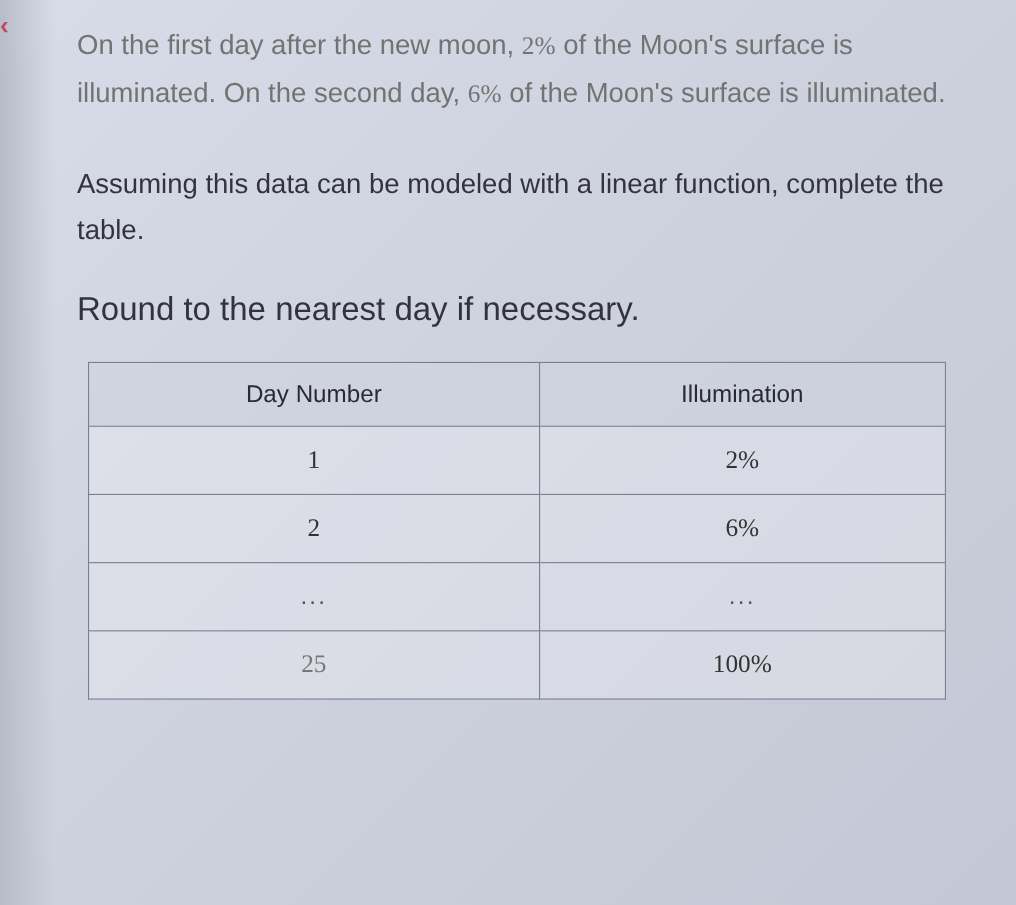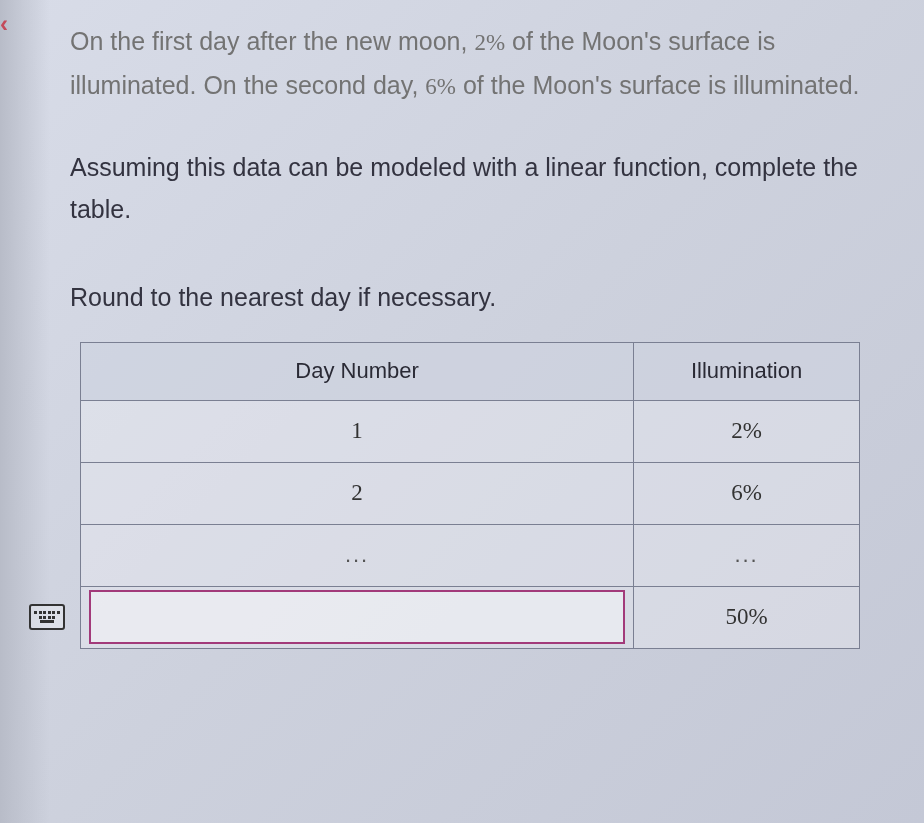--- a/index.html
+++ b/index.html
@@ -41,25 +41,25 @@
       font-size: 25px;
       line-height: 1.75;
       color: #737373;
       margin-bottom: 38px;
     }
 
     .instruction-text {
       font-size: 25px;
       line-height: 1.7;
       color: #333340;
-      margin-bottom: 52px;
+      margin-bottom: 34px;
     }
 
     .round-text {
-      font-size: 25px;
+      font-size: 30px;
       color: #333340;
       margin-bottom: 30px;
     }
 
     .table-wrapper {
       margin-left: 10px;
       position: relative;
     }
 
     table {
@@ -180,33 +180,18 @@
       </tr>
       <tr>
         <td class="math-val">2</td>
         <td class="math-val">6%</td>
       </tr>
       <tr>
         <td class="ellipsis">...</td>
         <td class="ellipsis">...</td>
       </tr>
       <tr>
-        <td class="input-cell">
-          <div class="keyboard-icon-wrap">
-            <span class="kb-dot"></span>
-              <span class="kb-dot"></span>
-              <span class="kb-dot"></span>
-              <span class="kb-dot"></span>
-              <span class="kb-dot"></span>
-            <span class="kb-dot"></span>
-              <span class="kb-dot"></span>
-              <span class="kb-dot"></span>
-              <span class="kb-dot"></span>
-              <span class="kb-dot"></span>
-            <span class="kb-space"></span>
-          </div>
-          <input type="text" class="answer-input" value="" style="">
-        </td>
-        <td class="math-val">50%</td>
+        <td class="math-val faded-val">25</td>
+        <td class="math-val">100%</td>
       </tr>
     </tbody>
   </table>
 </div>
 
 </body></html>

